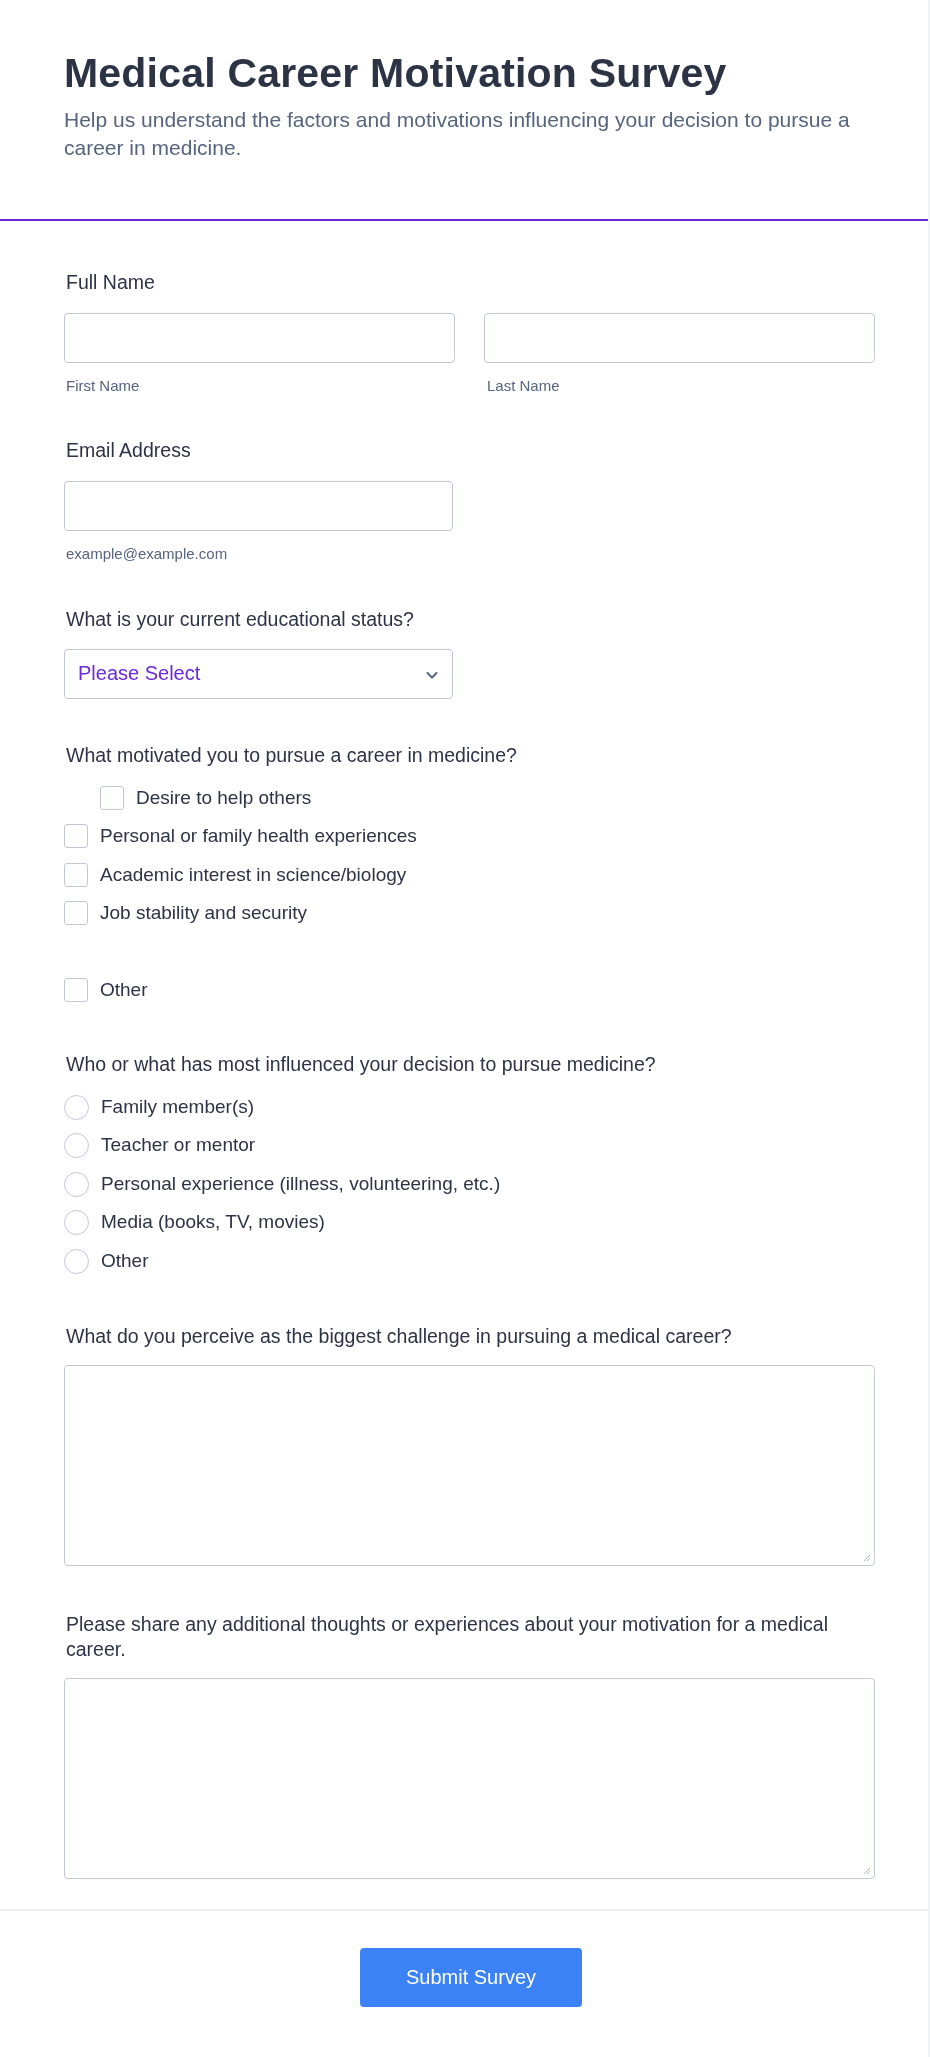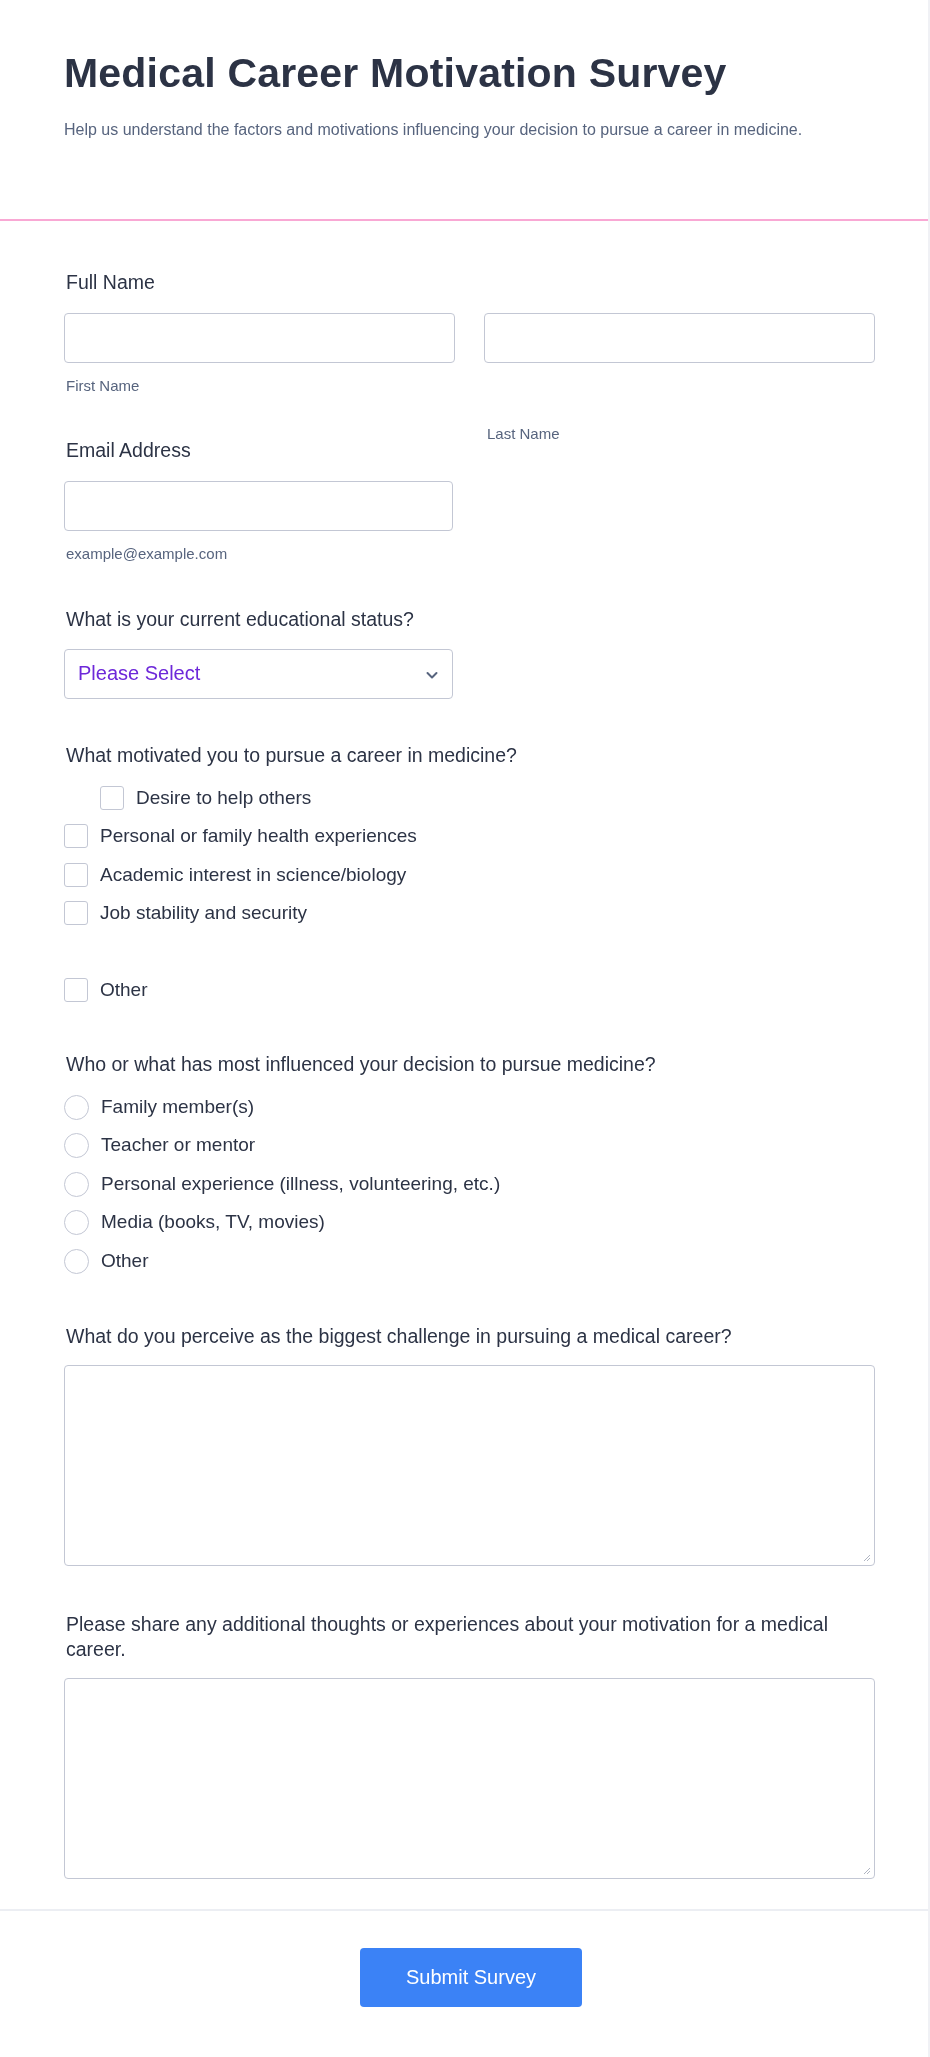--- a/index.html
+++ b/index.html
@@ -1,21 +1,21 @@
 <!DOCTYPE html>
 <html><head>
 <meta charset="utf-8">
 <style>
   * { box-sizing: border-box; margin: 0; padding: 0; }
   html, body { width: 930px; height: 2057px; background: #ffffff; }
   body { font-family: "Liberation Sans", "DejaVu Sans", sans-serif; color: #2c3345; position: relative; overflow: hidden; }
   .page { position: absolute; left: 0; top: 0; width: 930px; height: 2057px; border-right: 2px solid #f0f1f5; }
-  .header { position: absolute; left: 0; top: 0; width: 928px; height: 221px; border-bottom: 2px solid #f9a8d4; }
+  .header { position: absolute; left: 0; top: 0; width: 928px; height: 221px; border-bottom: 2px solid #6d28d9; }
   .title { position: absolute; left: 64px; top: 50px; font-size: 41px; font-weight: 700; color: #2c3345; letter-spacing: 0.2px; }
-  .subtitle { position: absolute; left: 64px; top: 106px; width: 810px; font-size: 16px; line-height: 48px; color: #57647e; }
+  .subtitle { position: absolute; left: 64px; top: 106px; width: 810px; font-size: 21px; line-height: 28px; color: #57647e; }
   .label { position: absolute; left: 66px; font-size: 19.5px; color: #2c3345; }
   .input { position: absolute; height: 50px; border: 1.5px solid #c3c7d4; border-radius: 4px; background: #fff; }
   .sublabel { position: absolute; font-size: 15px; color: #57647e; }
   .select { position: absolute; left: 64px; top: 649px; width: 389px; height: 50px; border: 1.5px solid #c3c7d4; border-radius: 4px; background:#fff; }
   .select .ph { position: absolute; left: 13px; top: 12px; font-size: 20px; color: #6d28d9; }
   .select .chev { position: absolute; right: 12px; top: 17px; width: 16px; height: 16px; }
   .opt { position: absolute; left: 64px; height: 28px; display: flex; align-items: center; }
   .cb { width: 24px; height: 24px; border: 1.5px solid #c3c7d4; border-radius: 3px; background: #fff; flex: none; }
   .rb { width: 25px; height: 25px; border: 1.5px solid #c3c7d4; border-radius: 50%; background: #fff; flex: none; }
   .opt-label { margin-left: 12px; font-size: 19px; color: #2c3345; white-space: nowrap; }
@@ -31,21 +31,21 @@
 
   <div class="header">
     <h1 class="title">Medical Career Motivation Survey</h1>
     <p class="subtitle">Help us understand the factors and motivations influencing your decision to pursue a career in medicine.</p>
   </div>
 
   <div class="label" style="top:271px;">Full Name</div>
   <input class="input" style="left: 64px; top: 313px; width: 391px;" value="">
   <input class="input" style="left: 484px; top: 313px; width: 391px;" value="">
   <div class="sublabel" style="left:66px; top:377px;">First Name</div>
-  <div class="sublabel" style="left:487px; top:377px;margin-top:48px;">Last Name</div>
+  <div class="sublabel" style="left:487px; top:377px;">Last Name</div>
 
   <div class="label" style="top:439px;">Email Address</div>
   <input class="input" style="left: 64px; top: 481px; width: 389px;" value="">
   <div class="sublabel" style="left:66px; top:545px;">example@example.com</div>
 
   <div class="label" style="top:608px;">What is your current educational status?</div>
   <div class="select">
     <span class="ph">Please Select</span>
     <svg class="chev" viewBox="0 0 16 16">
       <path d="M3.5 6 L8 10.5 L12.5 6" fill="none" stroke="#57647e" stroke-width="2" stroke-linecap="round" stroke-linejoin="round"></path>

